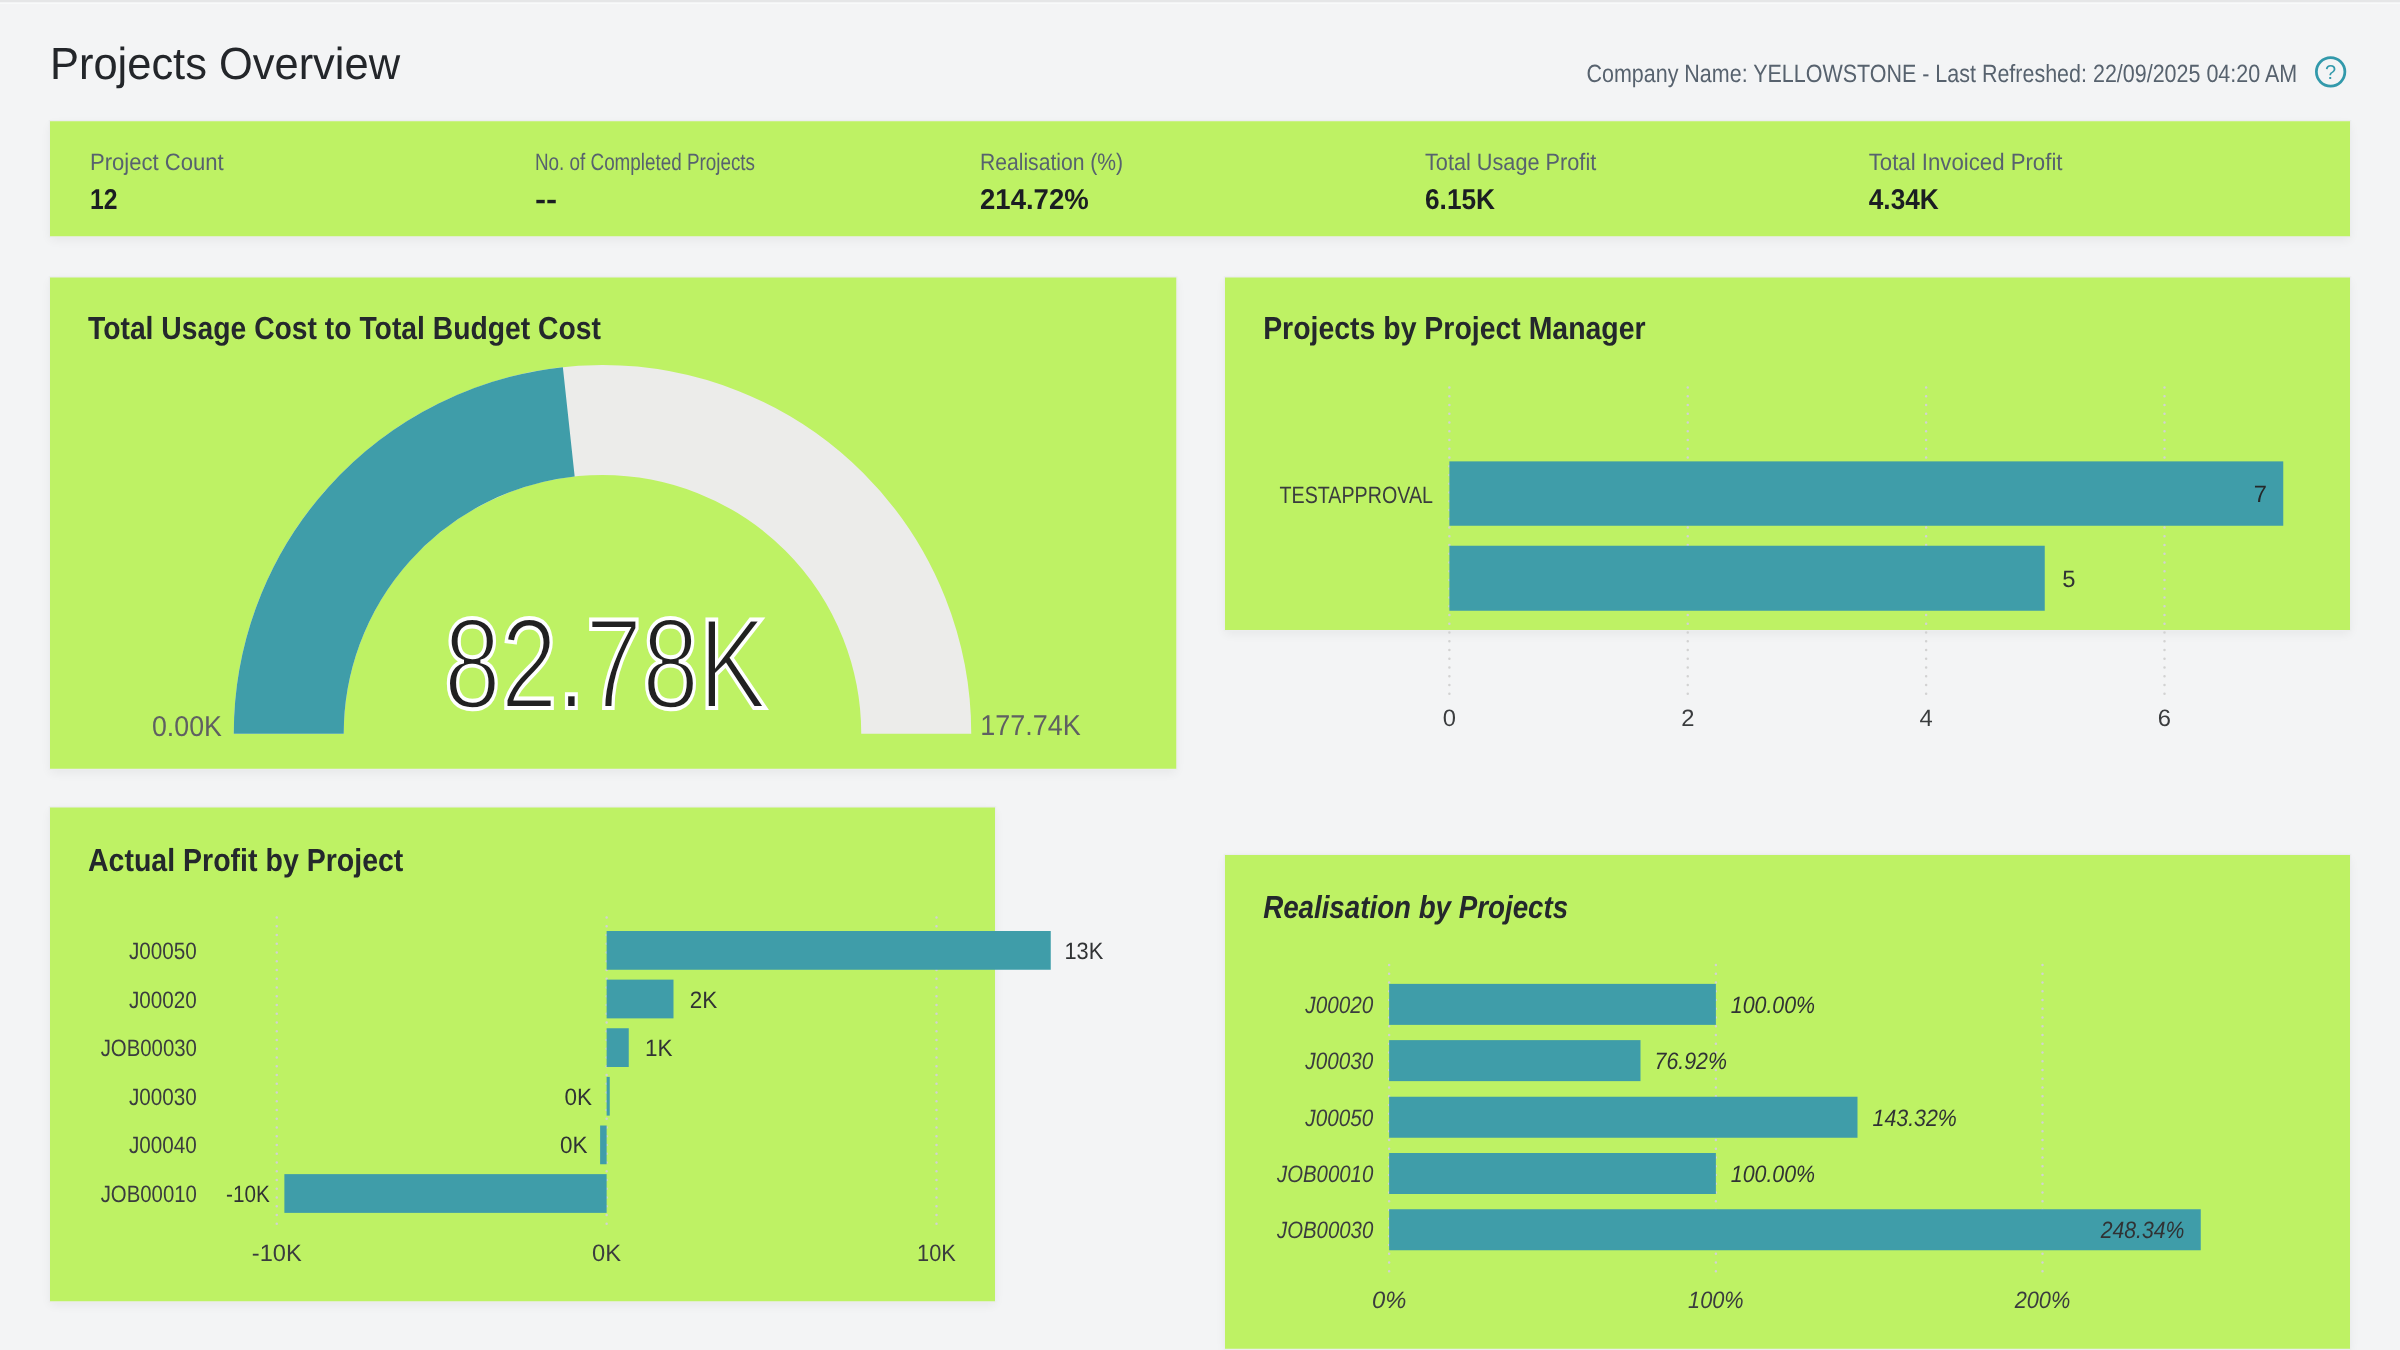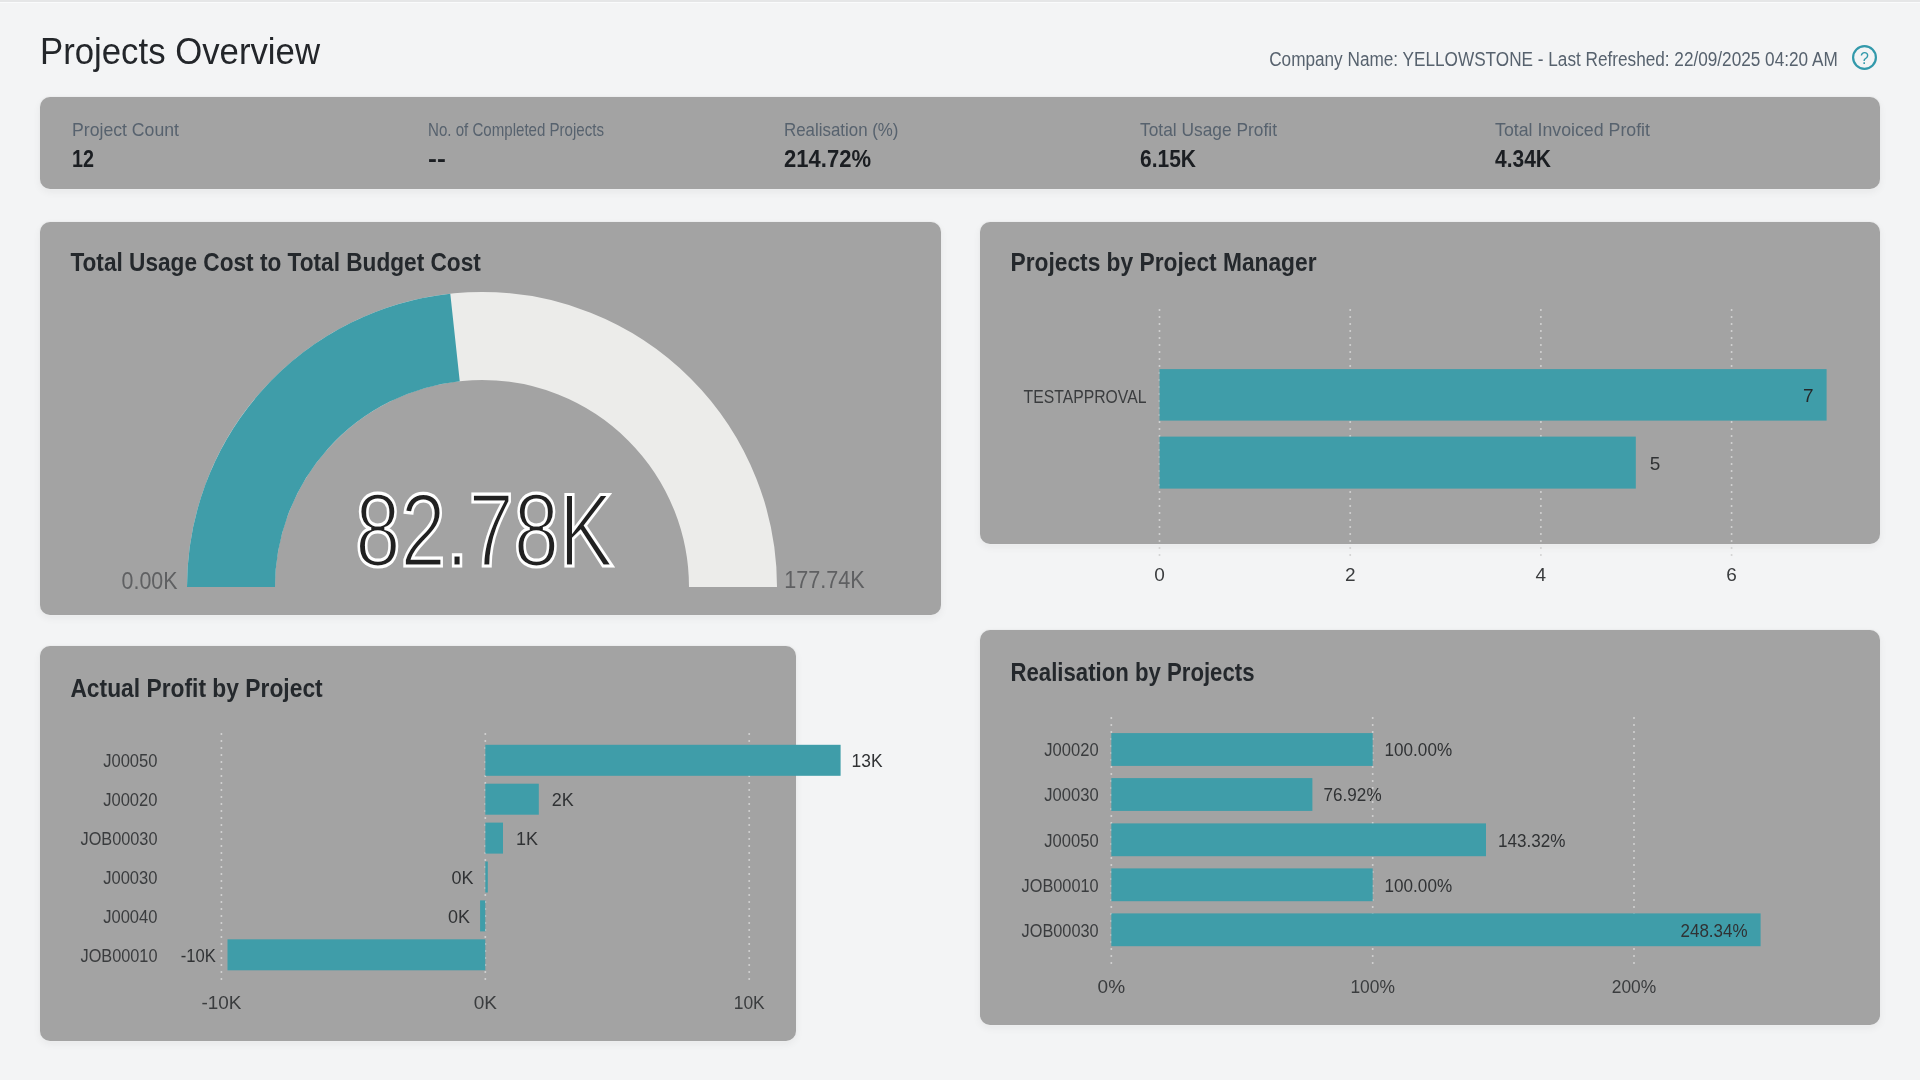--- a/index.html
+++ b/index.html
@@ -1,20 +1,20 @@
 <!DOCTYPE html>
 <html><head>
 <meta charset="utf-8">
 <style>
   * { margin:0; padding:0; box-sizing:border-box; }
   html,body { width:1920px; height:1080px; overflow:hidden; }
   body { background:#f3f4f5; font-family:"Liberation Sans", sans-serif; position:relative; }
   .topstrip { position:absolute; left:0; top:0; width:1920px; height:2px; background:#e5e6e7; }
   .topstrip2 { position:absolute; left:0; top:2px; width:1920px; height:1px; background:#fafbfc; }
-  .card { position:absolute; background:#a3a3a3; border-radius:10px;
+  .card { position:absolute; background:#bef264; border-radius:0;
           box-shadow:0 0 0 1px #ecedee, 0 3px 8px rgba(0,0,0,0.055); }
   svg { position:absolute; left:0; top:0; }
   svg text { font-family:"Liberation Sans", sans-serif; }
 </style>
 </head>
 <body>
   <div class="topstrip"></div>
   <div class="topstrip2"></div>
 
   <svg width="1920" height="96" style="left:0;top:0;">
@@ -47,21 +47,21 @@
     <svg width="901" height="393">
       <text x="30.4" y="49" font-size="25.5" font-weight="bold" fill="#24282c" textLength="410.4" lengthAdjust="spacingAndGlyphs">Total Usage Cost to Total Budget Cost</text>
       <path d="M 191 365 A 251 251 0 0 1 693 365" fill="none" stroke="#ececea" stroke-width="88"></path>
       <path d="M 191 365 A 251 251 0 0 1 415.02 115.45" fill="none" stroke="#3f9da9" stroke-width="88"></path>
       <text x="444.3" y="344" text-anchor="middle" font-size="103" fill="#212121" stroke="#ffffff" stroke-width="3.2" textLength="258" lengthAdjust="spacingAndGlyphs">82.78K</text>
       <text x="137.5" y="366.8" text-anchor="end" font-size="23" fill="#5f6062" textLength="55.9" lengthAdjust="spacingAndGlyphs">0.00K</text>
       <text x="744.2" y="366.3" font-size="23" fill="#5f6062" textLength="80.4" lengthAdjust="spacingAndGlyphs">177.74K</text>
     </svg>
   </div>
 
-  <div class="card" style="left:980px; top:222px; width:900px; height:322px;">
+  <div class="card" style="left:980px; top:222px; width:900px; height:282px;">
     <svg width="900" height="393">
       <text x="30.5" y="49" font-size="25.5" font-weight="bold" fill="#24282c" textLength="306" lengthAdjust="spacingAndGlyphs">Projects by Project Manager</text>
       <g stroke="#d2d2d2" stroke-width="2" stroke-linecap="round" stroke-dasharray="0 7">
         <line x1="179.5" y1="88" x2="179.5" y2="334.6"></line>
         <line x1="370.2" y1="88" x2="370.2" y2="334.6"></line>
         <line x1="560.9" y1="88" x2="560.9" y2="334.6"></line>
         <line x1="751.6" y1="88" x2="751.6" y2="334.6"></line>
       </g>
       <rect x="179.5" y="147.1" width="667.1" height="51.5" fill="#3f9da9"></rect>
       <rect x="179.5" y="214.6" width="476.3" height="52" fill="#3f9da9"></rect>
@@ -108,21 +108,21 @@
         <text x="175.8" y="315.7" text-anchor="end" textLength="35" lengthAdjust="spacingAndGlyphs">-10K</text>
       </g>
       <g text-anchor="middle" font-size="19" fill="#3a3c3e">
         <text x="181.4" y="362.6" textLength="39.9" lengthAdjust="spacingAndGlyphs">-10K</text>
         <text x="445.3" y="362.6">0K</text>
         <text x="709.2" y="362.6" textLength="31" lengthAdjust="spacingAndGlyphs">10K</text>
       </g>
     </svg>
   </div>
 
-  <div class="card" style="left:980px; top:630px; width:900px; height:395px;">
+  <div class="card" style="left:980px; top:684px; width:900px; height:395px;font-style:italic;">
     <svg width="900" height="395">
       <text x="30.5" y="50.5" font-size="25.5" font-weight="bold" fill="#24282c" textLength="244" lengthAdjust="spacingAndGlyphs">Realisation by Projects</text>
       <g stroke="#d2d2d2" stroke-width="2" stroke-linecap="round" stroke-dasharray="0 7">
         <line x1="131.3" y1="88" x2="131.3" y2="338.6"></line>
         <line x1="392.7" y1="88" x2="392.7" y2="338.6"></line>
         <line x1="654" y1="88" x2="654" y2="338.6"></line>
       </g>
       <rect x="131.3" y="103.1" width="261.4" height="32.8" fill="#3f9da9"></rect>
       <rect x="131.3" y="148.1" width="201.1" height="32.8" fill="#3f9da9"></rect>
       <rect x="131.3" y="193.4" width="374.7" height="32.8" fill="#3f9da9"></rect>

